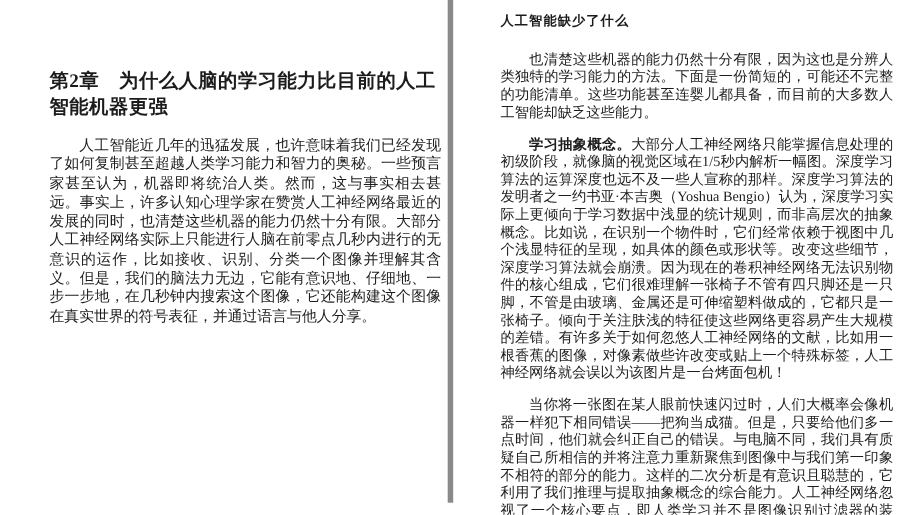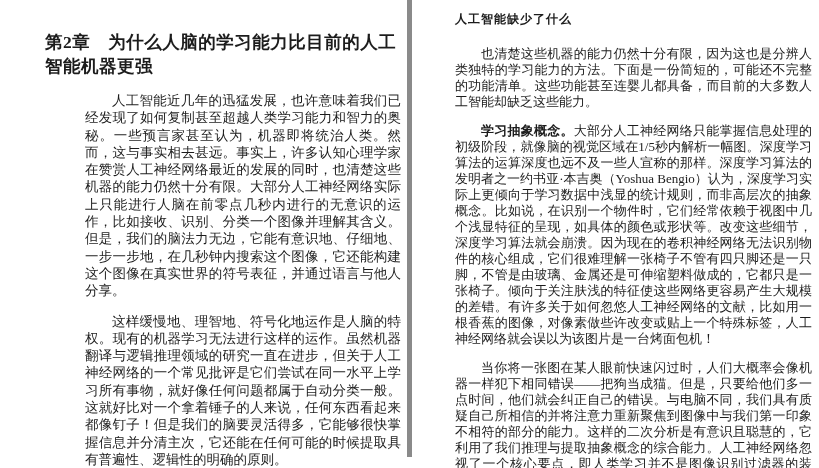--- a/index.html
+++ b/index.html
@@ -14,54 +14,53 @@
   .divider {
     position: absolute; left: 407px; top: 0; width: 5px; height: 457px;
     background: #8a8a8a;
   }
 
   .page { position: absolute; top: 0; }
   .page-left  { left: 45px;  width: 356px; }
   .page-right { left: 455px; width: 357px; }
 
   .chapter-title {
-    margin-top: 30px;
+    margin-top: 61px;
     font-size: 17.5px; font-weight: bold; line-height: 24px;
     letter-spacing: 0.5px;
   }
   .section-title {
     margin-top: 8px;
     font-size: 12px; font-weight: bold; line-height: 22px;
     letter-spacing: 1px;
   }
 
   .para {
     text-indent: 2em;
     text-align: justify;
   }
   .page-left .para {
-    font-size: 13.5px; line-height: 17.3px; margin-top: 13px; margin-left: 40px;
+    font-size: 13.5px; line-height: 17.3px; margin-top: 13px;
   }
   .page-left .para:first-of-type { margin-top: 14px; }
   .page-right .para {
     font-size: 13px; line-height: 16px; margin-top: 13px;
   }
   .page-right .para:first-of-type { margin-top: 16px; }
 
   .lead-bold { font-weight: bold; }
 </style>
 </head>
 <body>
 
 <div class="spread">
 
   <div class="page page-left">
     <h1 class="chapter-title">第2章　为什么人脑的学习能力比目前的人工智能机器更强</h1>
     <p class="para">人工智能近几年的迅猛发展，也许意味着我们已经发现了如何复制甚至超越人类学习能力和智力的奥秘。一些预言家甚至认为，机器即将统治人类。然而，这与事实相去甚远。事实上，许多认知心理学家在赞赏人工神经网络最近的发展的同时，也清楚这些机器的能力仍然十分有限。大部分人工神经网络实际上只能进行人脑在前零点几秒内进行的无意识的运作，比如接收、识别、分类一个图像并理解其含义。但是，我们的脑法力无边，它能有意识地、仔细地、一步一步地，在几秒钟内搜索这个图像，它还能构建这个图像在真实世界的符号表征，并通过语言与他人分享。</p>
-    <p class="para">这样缓慢地、理智地、符号化地运作是人脑的特权。现有的机器学习无法进行这样的运作。虽然机器翻译与逻辑推理领域的研究一直在进步，但关于人工神经网络的一个常见批评是它们尝试在同一水平上学习所有事物，就好像任何问题都属于自动分类一般。这就好比对一个拿着锤子的人来说，任何东西看起来都像钉子！但是我们的脑要灵活得多，它能够很快掌握信息并分清主次，它还能在任何可能的时候提取具有普遍性、逻辑性的明确的原则。</p>
   </div>
 
   <div class="divider"></div>
 
   <div class="page page-right">
     <h2 class="section-title">人工智能缺少了什么</h2>
     <p class="para">也清楚这些机器的能力仍然十分有限，因为这也是分辨人类独特的学习能力的方法。下面是一份简短的，可能还不完整的功能清单。这些功能甚至连婴儿都具备，而目前的大多数人工智能却缺乏这些能力。</p>
     <p class="para"><span class="lead-bold">学习抽象概念。</span><span>大部分人工神经网络只能掌握信息处理的初级阶段，就像脑的视觉区域在1/5秒内解析一幅图。深度学习算法的运算深度也远不及一些人宣称的那样。深度学习算法的发明者之一约书亚·本吉奥（Yoshua Bengio）认为，深度学习实际上更倾向于学习数据中浅显的统计规则，而非高层次的抽象概念。比如说，在识别一个物件时，它们经常依赖于视图中几个浅显特征的呈现，如具体的颜色或形状等。改变这些细节，深度学习算法就会崩溃。因为现在的卷积神经网络无法识别物件的核心组成，它们很难理解一张椅子不管有四只脚还是一只脚，不管是由玻璃、金属还是可伸缩塑料做成的，它都只是一张椅子。倾向于关注肤浅的特征使这些网络更容易产生大规模的差错。有许多关于如何忽悠人工神经网络的文献，比如用一根香蕉的图像，对像素做些许改变或贴上一个特殊标签，人工神经网络就会误以为该图片是一台烤面包机！</span></p>
     <p class="para">当你将一张图在某人眼前快速闪过时，人们大概率会像机器一样犯下相同错误——把狗当成猫。但是，只要给他们多一点时间，他们就会纠正自己的错误。与电脑不同，我们具有质疑自己所相信的并将注意力重新聚焦到图像中与我们第一印象不相符的部分的能力。这样的二次分析是有意识且聪慧的，它利用了我们推理与提取抽象概念的综合能力。人工神经网络忽视了一个核心要点，即人类学习并不是图像识别过滤器的装置，而是对世界抽象模式的构建。比如，通过阅读学习，我们掌握了每一个字母的抽象概念，从而能够认出它的各种形态，还可以创造出它的各种新的形态（见图2-1）。</p>
 

